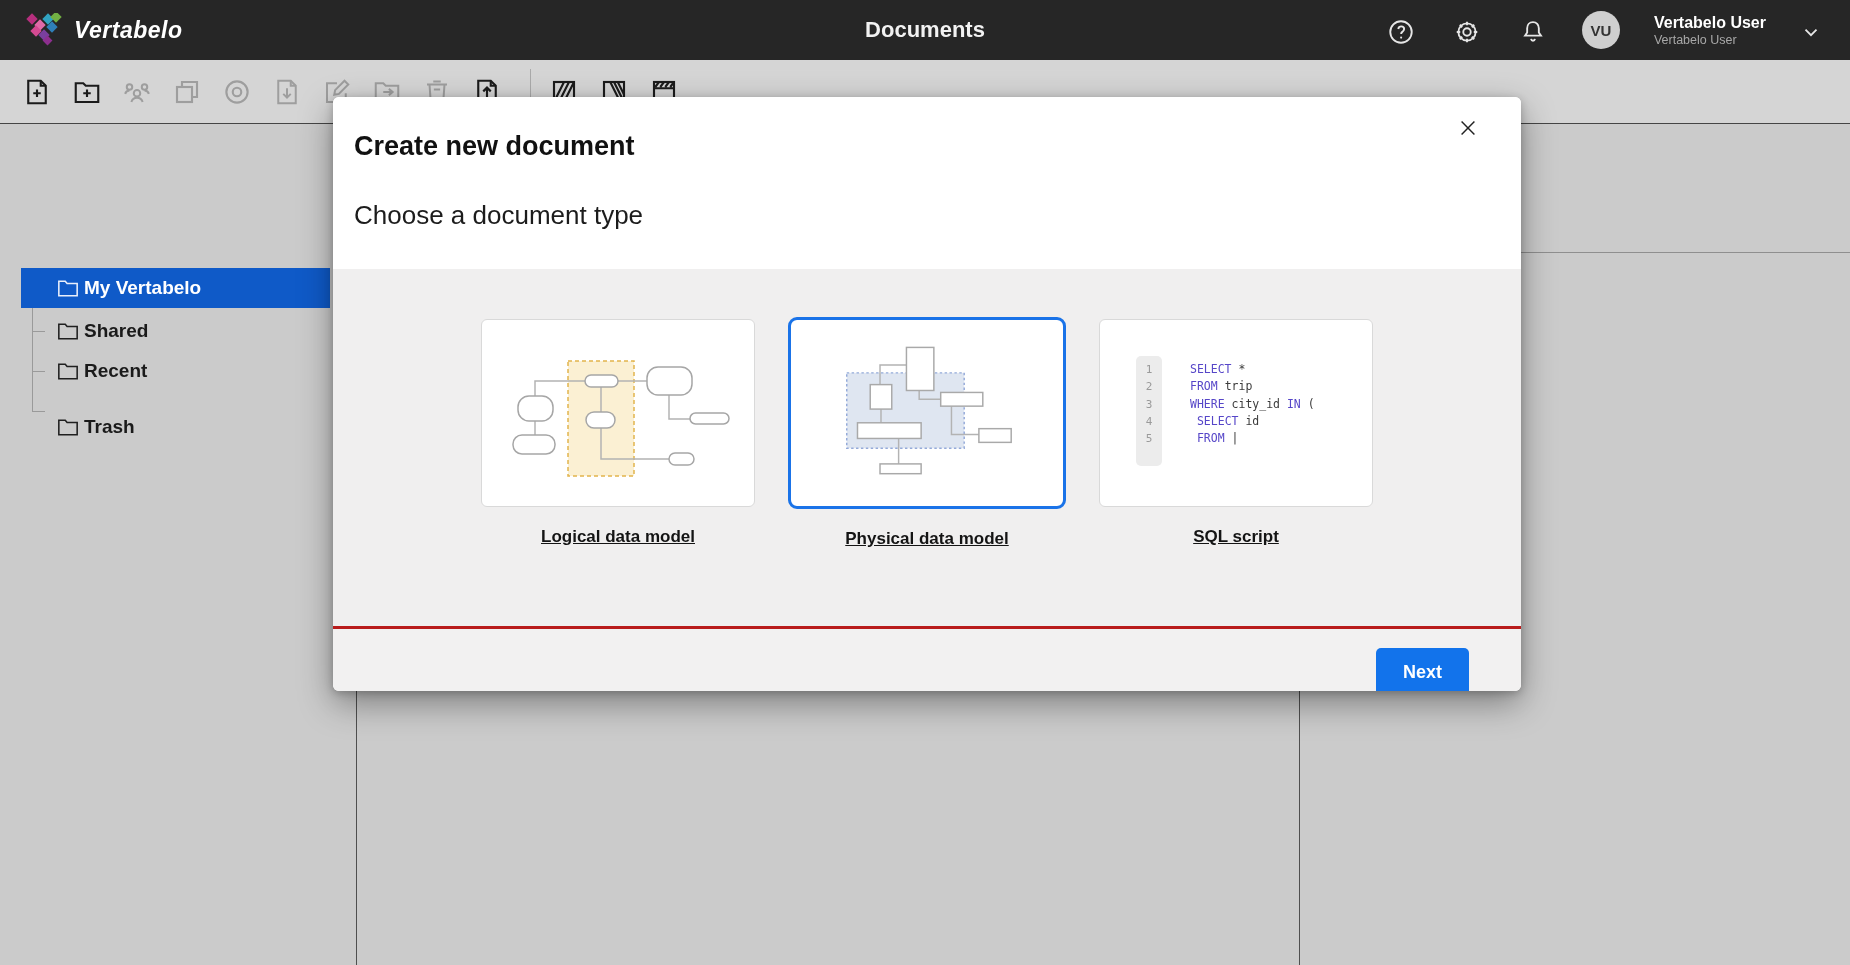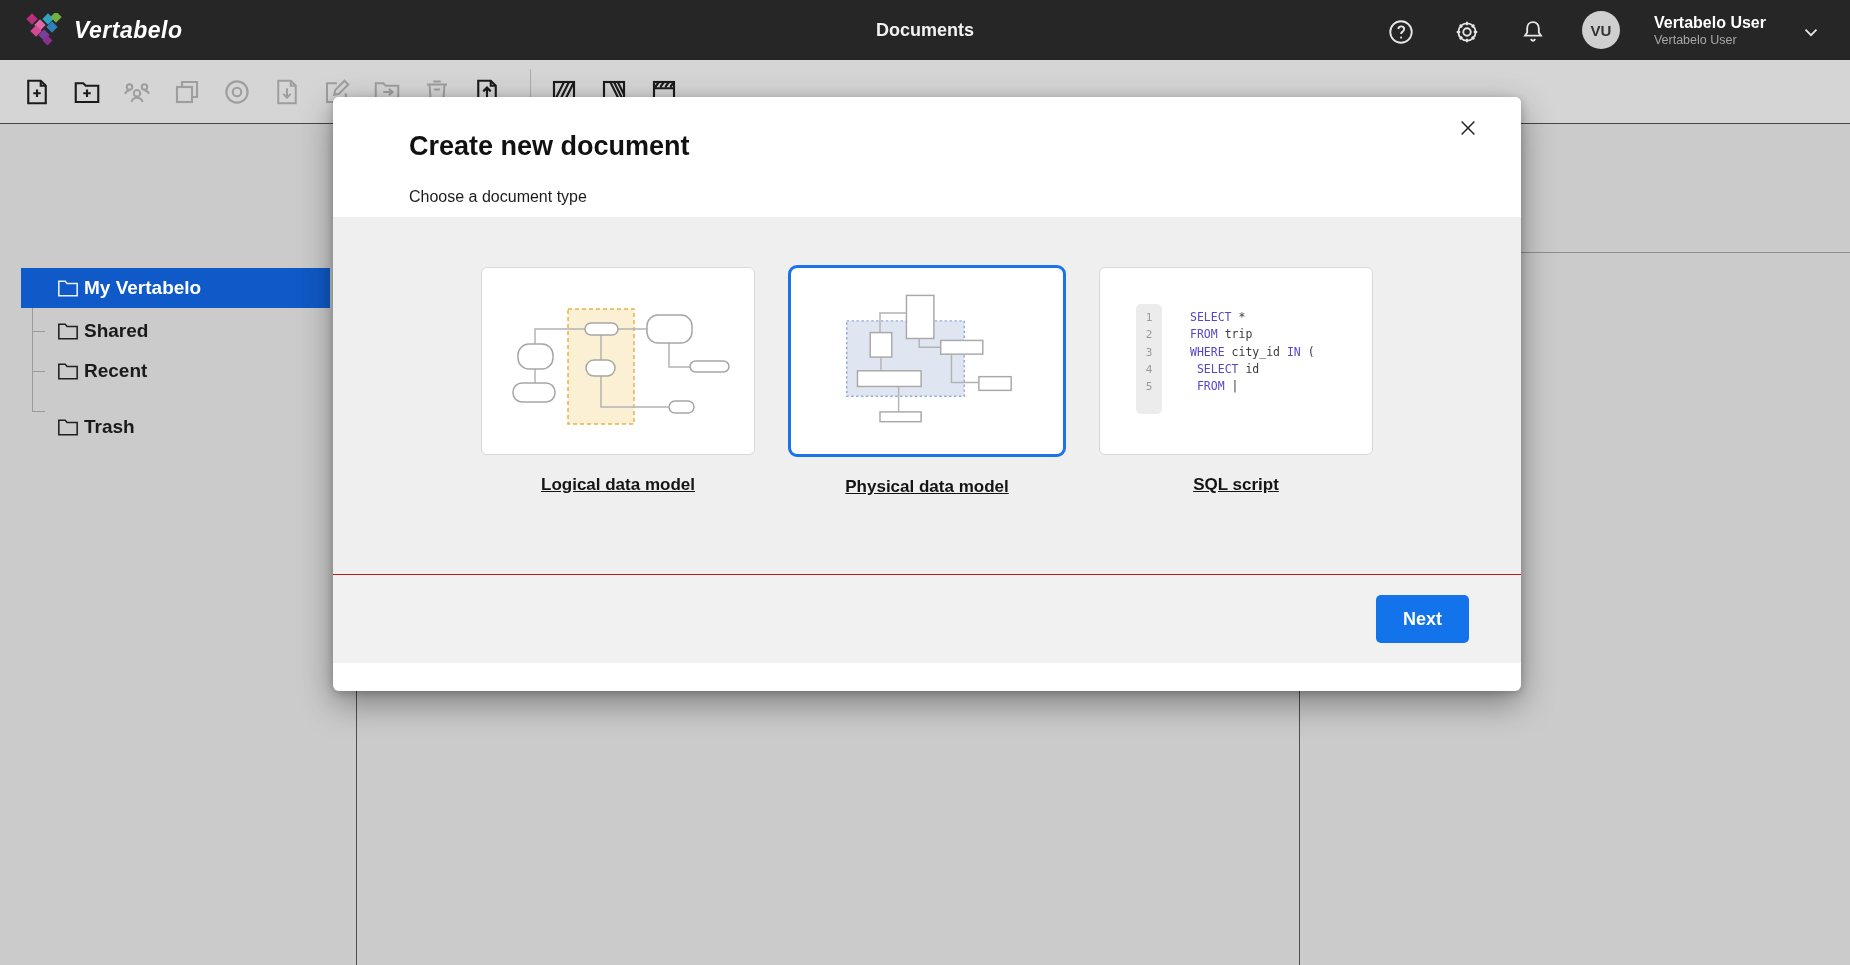--- a/index.html
+++ b/index.html
@@ -3,21 +3,21 @@
 <meta charset="utf-8">
 <style>
   * { margin:0; padding:0; box-sizing:border-box; }
   html,body { width:1850px; height:965px; overflow:hidden; }
   body { font-family:"Liberation Sans", sans-serif; background:#cbcbcb; position:relative; }
 
   
   .topbar { position:absolute; left:0; top:0; width:1850px; height:60px; background:#262626; display:flex; align-items:center; z-index:60; }
   .brand { display:flex; align-items:center; gap:10px; padding-left:26px; }
   .brand-name { color:#fff; font-size:23px; font-weight:bold; font-style:italic; letter-spacing:.5px; }
-  .topbar-title { position:absolute; left:0; right:0; text-align:center; color:#f2f2f2; font-size:18px; font-weight:600; pointer-events:none; }
+  .topbar-title { position:absolute; left:0; right:0; text-align:center; color:#f2f2f2; font-size:22px; font-weight:600; pointer-events:none; }
   .topbar-right { margin-left:auto; display:flex; align-items:flex-end; gap:32px; padding-right:26px; }
   .tb-icon { width:34px; height:34px; display:flex; align-items:center; justify-content:center; cursor:pointer; }
   .avatar { width:38px; height:38px; border-radius:50%; background:#cfcfcf; color:#333; font-weight:bold; font-size:15px; display:flex; align-items:center; justify-content:center; }
   .user-block { display:flex; flex-direction:column; line-height:1.25; margin-left:2px; }
   .user-name { color:#fff; font-size:16px; font-weight:bold; }
   .user-sub { color:#a8a8a8; font-size:12.5px; }
 
   
   .toolbar { position:absolute; left:0; top:60px; width:1850px; height:64px; background:#d5d5d5; border-bottom:1px solid #454545; display:flex; align-items:center; padding-left:22px; z-index:10; }
   .tool { width:30px; height:30px; margin-right:20px; display:flex; align-items:center; justify-content:center; cursor:pointer; color:#1b1b1b; }
@@ -36,31 +36,31 @@
   .tree-tick { position:absolute; left:32px; width:13px; height:1px; background:#9a9a9a; }
   .tree-row { position:absolute; left:21px; height:40px; display:flex; align-items:center; gap:5px; padding-left:36px; width:309px; cursor:pointer; }
   .tree-row .label { font-size:19px; font-weight:bold; color:#1a1a1a; white-space:nowrap; }
   .tree-row svg { flex:0 0 auto; stroke:#1f1f1f; }
   .tree-row.selected { background:#0f5ac8; }
   .tree-row.selected .label { color:#ffffff; }
   .tree-row.selected svg { stroke:#e9effb; }
 
   
   .overlay-modal { position:absolute; left:333px; top:97px; width:1188px; height:594px; background:#ffffff; border-radius:6px; box-shadow:0 12px 34px rgba(0,0,0,.38), 0 2px 8px rgba(0,0,0,.22); z-index:50; overflow:hidden; }
-  .modal-header { position:relative; height:120px; padding:34px 48px 0 76px; background:#fff; }
+  .modal-header { position:relative; height:172px; padding:34px 48px 0 21px; background:#fff; }
   .modal-title { font-size:27px; font-weight:bold; color:#111; }
-  .modal-subtitle { margin-top:26px; font-size:16px; color:#1c1c1c; }
+  .modal-subtitle { margin-top:38px; font-size:26px; color:#1c1c1c; }
   .modal-close { position:absolute; top:16px; right:38px; width:30px; height:30px; display:flex; align-items:center; justify-content:center; cursor:pointer; }
   .modal-body { height:357px; background:#f0efef; display:flex; flex-direction:column; align-items:center; }
   .cards-row { display:flex; gap:33px; margin-top:48px; align-items:center; }
   .card-col { display:flex; flex-direction:column; align-items:center; }
   .doc-card { width:274px; height:188px; background:#fff; border:1px solid #d9d9d9; border-radius:6px; cursor:pointer; position:relative; overflow:hidden; }
   .card-col.selected .doc-card { width:278px; height:192px; border:3px solid #1a73e8; border-radius:9px; }
   .card-label { margin-top:20px; font-size:17px; font-weight:bold; color:#141414; cursor:pointer;text-decoration:underline; }
-  .modal-footer { height:89px; background:#f2f1f1; border-top:1px solid #b91c1c; display:flex; align-items:center; justify-content:flex-end; padding-right:52px; }
+  .modal-footer { height:89px; background:#f2f1f1; border-top:3px solid #b91c1c; display:flex; align-items:center; justify-content:flex-end; padding-right:52px; }
   .btn-next { width:93px; height:48px; background:#1273eb; color:#fff; font-size:18px; font-weight:bold; border:none; border-radius:5px; cursor:pointer; font-family:"Liberation Sans", sans-serif; }
 
   
   .sql-gutter { position:absolute; left:36px; top:36px; width:26px; height:110px; background:#ececec; border-radius:5px; color:#9a9a9a; font-family:"DejaVu Sans Mono", monospace; font-size:11px; text-align:center; padding-top:5px; line-height:17.3px; }
   .sql-code { position:absolute; left:90px; top:41px; font-family:"DejaVu Sans Mono", monospace; font-size:11.5px; color:#3c3c3c; line-height:17.3px; }
   .sql-line { white-space:pre; }
   .sql-line .kw { color:#5646c8; }
 </style>
 </head>
 <body>

